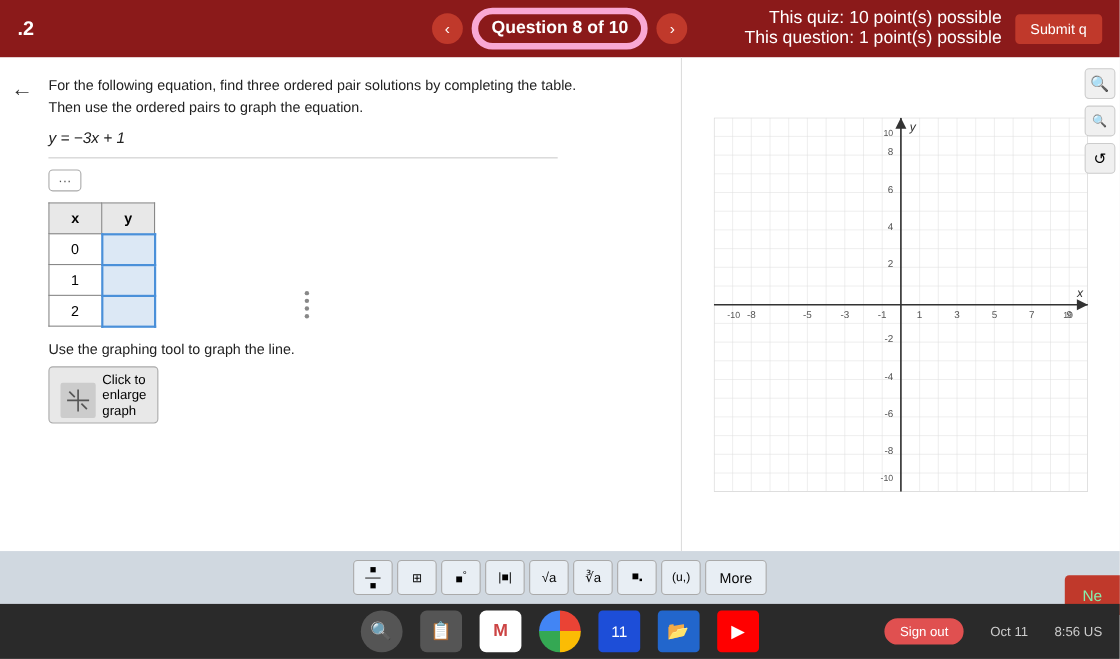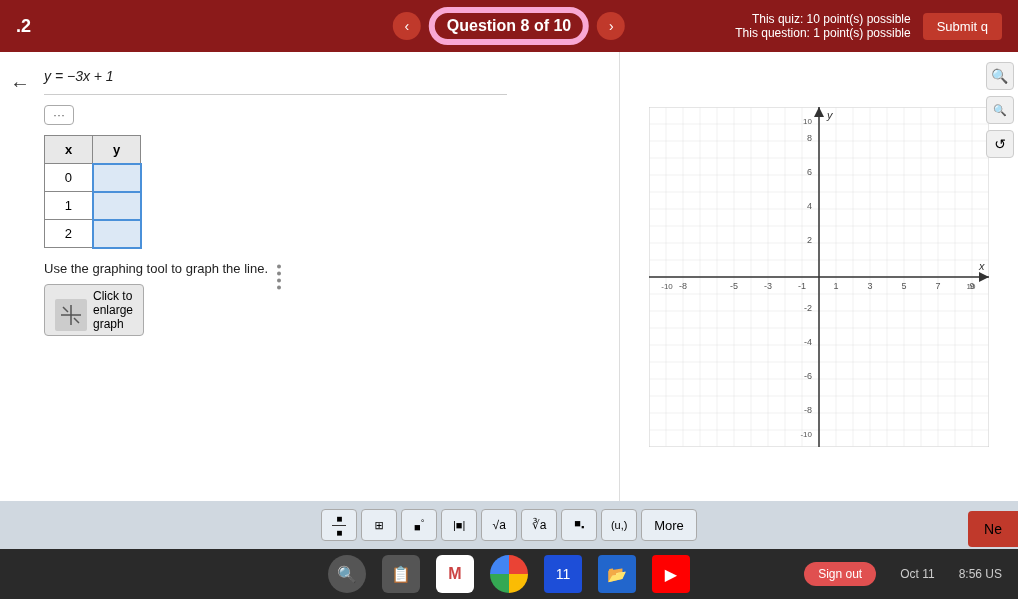--- a/index.html
+++ b/index.html
@@ -54,21 +54,21 @@
       background: #8b1a1a;
       padding: 4px 12px;
       border-radius: 20px;
       border: 6px solid #f9a8d4;
     }
     .top-bar-right {
       text-align: right;
     }
     .quiz-points {
       color: #fff;
-      font-size: 12px;
+      font-size: 16px;
     }
     .submit-btn {
       background: #c0392b;
       color: #fff;
       border: none;
       padding: 6px 14px;
       border-radius: 4px;
       cursor: pointer;
       font-size: 13px;
       margin-left: 12px;
@@ -319,23 +319,23 @@
     }
     .date-time {
       color: #ccc;
       font-size: 12px;
     }
 
     
     .next-btn {
       position: absolute;
       right: 0;
-      bottom: 52px;
+      bottom: 40px;
       background: #c0392b;
-      color: #000000;
+      color: #86efac;
       border: none;
       padding: 10px 16px;
       font-size: 14px;
       cursor: pointer;
       border-radius: 4px 0 0 4px;
     }
 
     
     .vertical-handle {
       position: absolute;
@@ -373,20 +373,24 @@
     </div>
     <button class="submit-btn">Submit q</button>
   </div>
 </div>
 
 <div class="main-content">
 
   <div class="left-panel">
     <button class="back-btn">←</button>
 
+    <div class="question-text">
+      <span>For the following equation, find three ordered pair solutions by completing the table.</span><br>
+      <span>Then use the ordered pairs to graph the equation.</span>
+    </div>
 
     <div class="equation">y = −3x + 1</div>
 
     <hr class="divider">
 
     <div class="expand-dots">···</div>
 
     
     <div class="table-container">
       <table class="xy-table">

